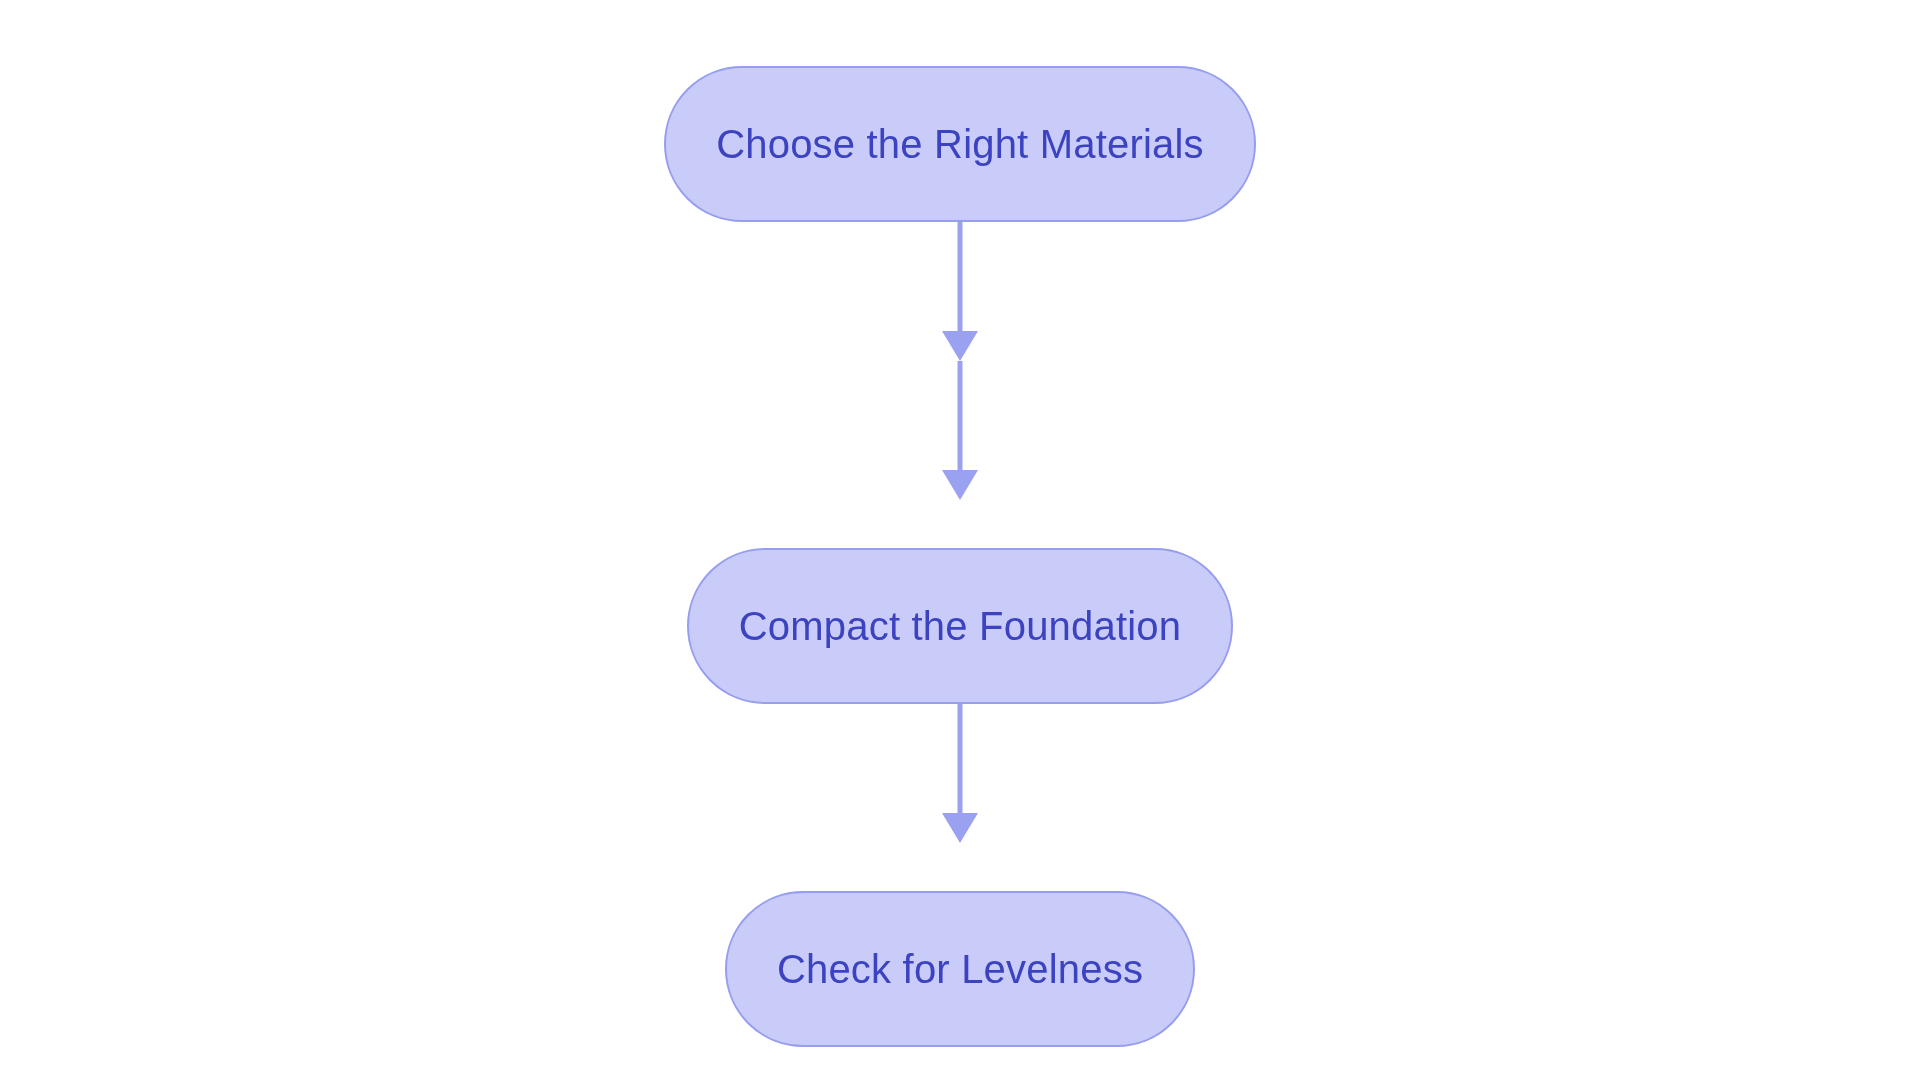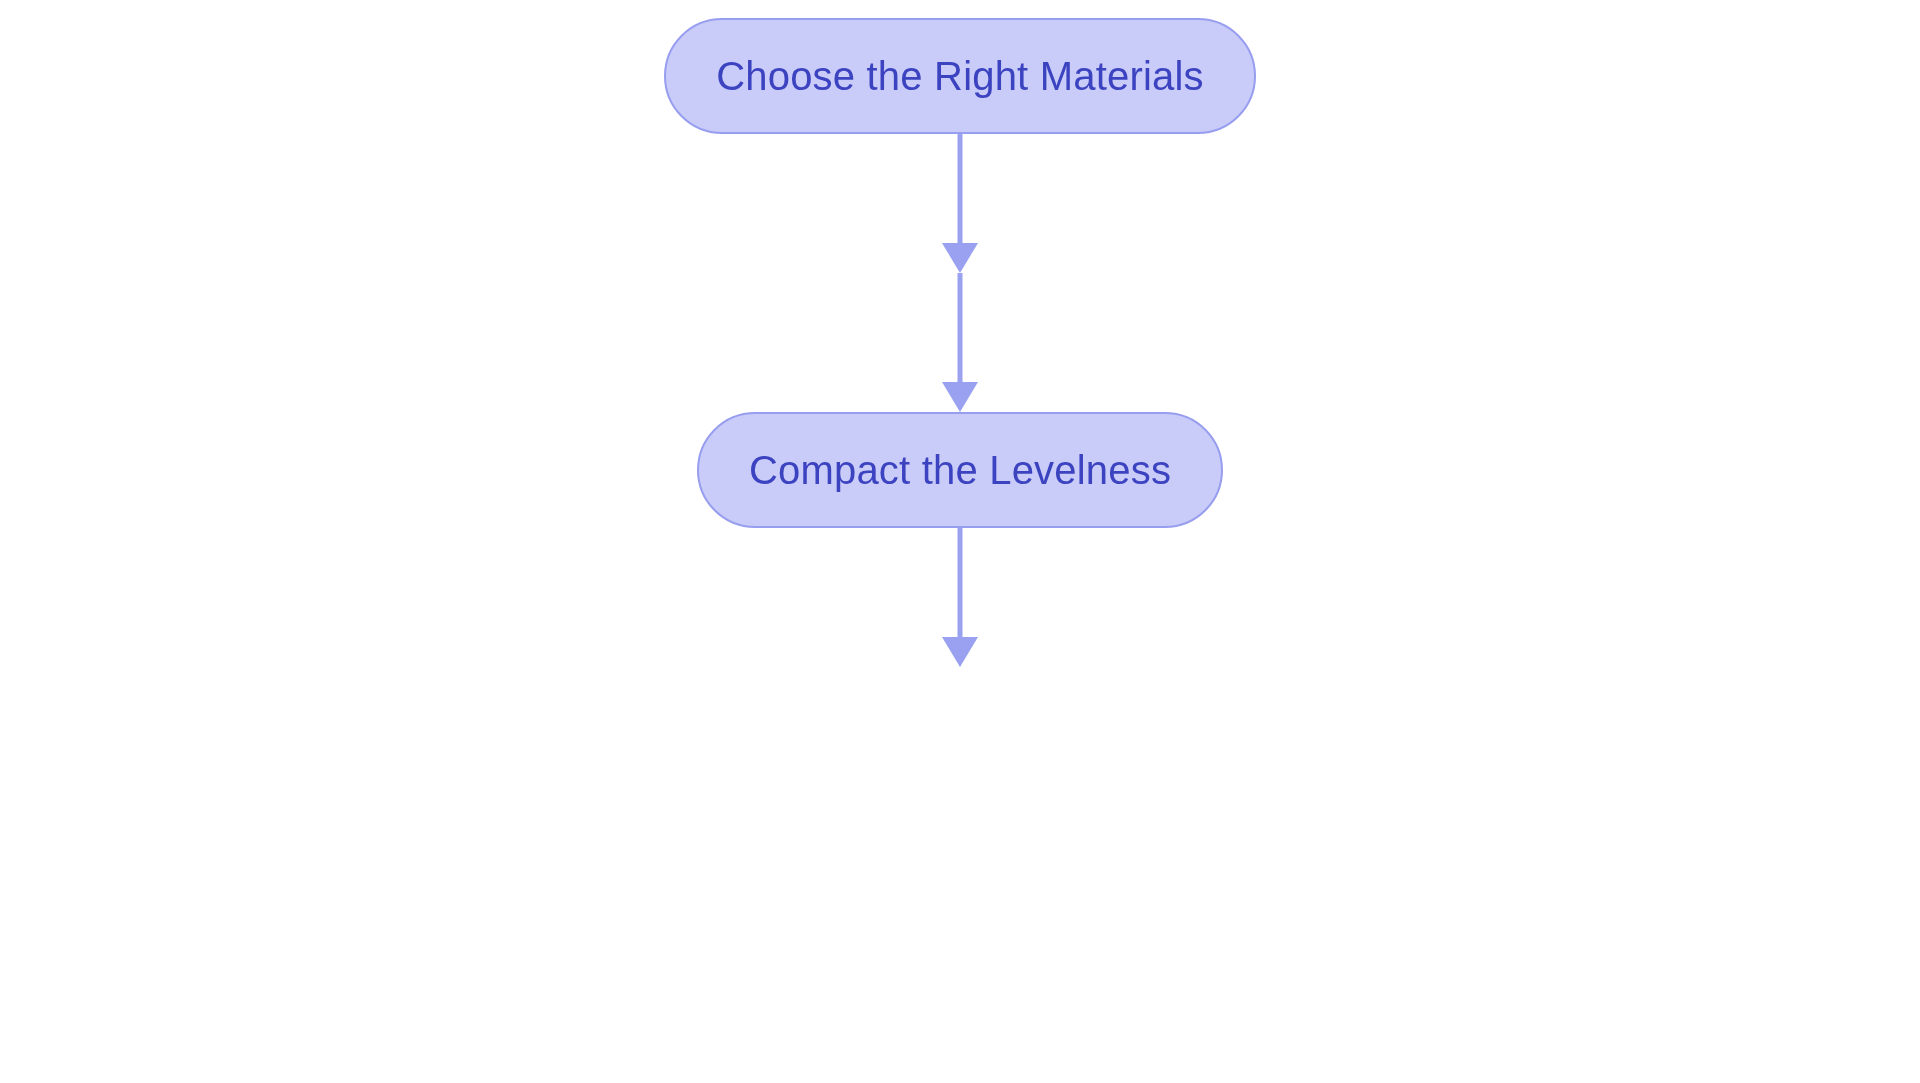--- a/index.html
+++ b/index.html
@@ -19,29 +19,30 @@
     position: absolute;
     left: 0;
     top: 18px;
     width: 100%;
     display: flex;
     flex-direction: column;
     align-items: center;
   }
   .flow-node {
     box-sizing: border-box;
-    height: 116px;
+    height: 156px;
     padding: 0 50px;
     display: flex;
     align-items: center;
     justify-content: center;
     background: var(--node-fill, #c9cbf8);
     border: 2px solid var(--node-border, #979eef);
     border-radius: 78px;
     white-space: nowrap;
+    margin-top: 48px;
   }
   .flow-node .node-label {
     font-size: 40px;
     line-height: 1;
     color: var(--text-color, #3c43c0);
     letter-spacing: 0.2px;
   }
   .flow-arrow {
     display: block;
     width: 44px;
@@ -71,23 +72,26 @@
       <polygon points="4,109 40,109 22,139"></polygon>
     </svg>
 
 
     <svg class="flow-arrow" viewBox="0 0 44 139" aria-hidden="true">
       <line x1="22" y1="0" x2="22" y2="112"></line>
       <polygon points="4,109 40,109 22,139"></polygon>
     </svg>
 
     <div class="flow-node">
-      <span class="node-label">Compact the Levelness</span>
+      <span class="node-label">Compact the Foundation</span>
     </div>
 
     <svg class="flow-arrow" viewBox="0 0 44 139" aria-hidden="true">
       <line x1="22" y1="0" x2="22" y2="112"></line>
       <polygon points="4,109 40,109 22,139"></polygon>
     </svg>
 
+    <div class="flow-node">
+      <span class="node-label">Check for Levelness</span>
+    </div>
 
   </div>
 </div>
 
 </body></html>

